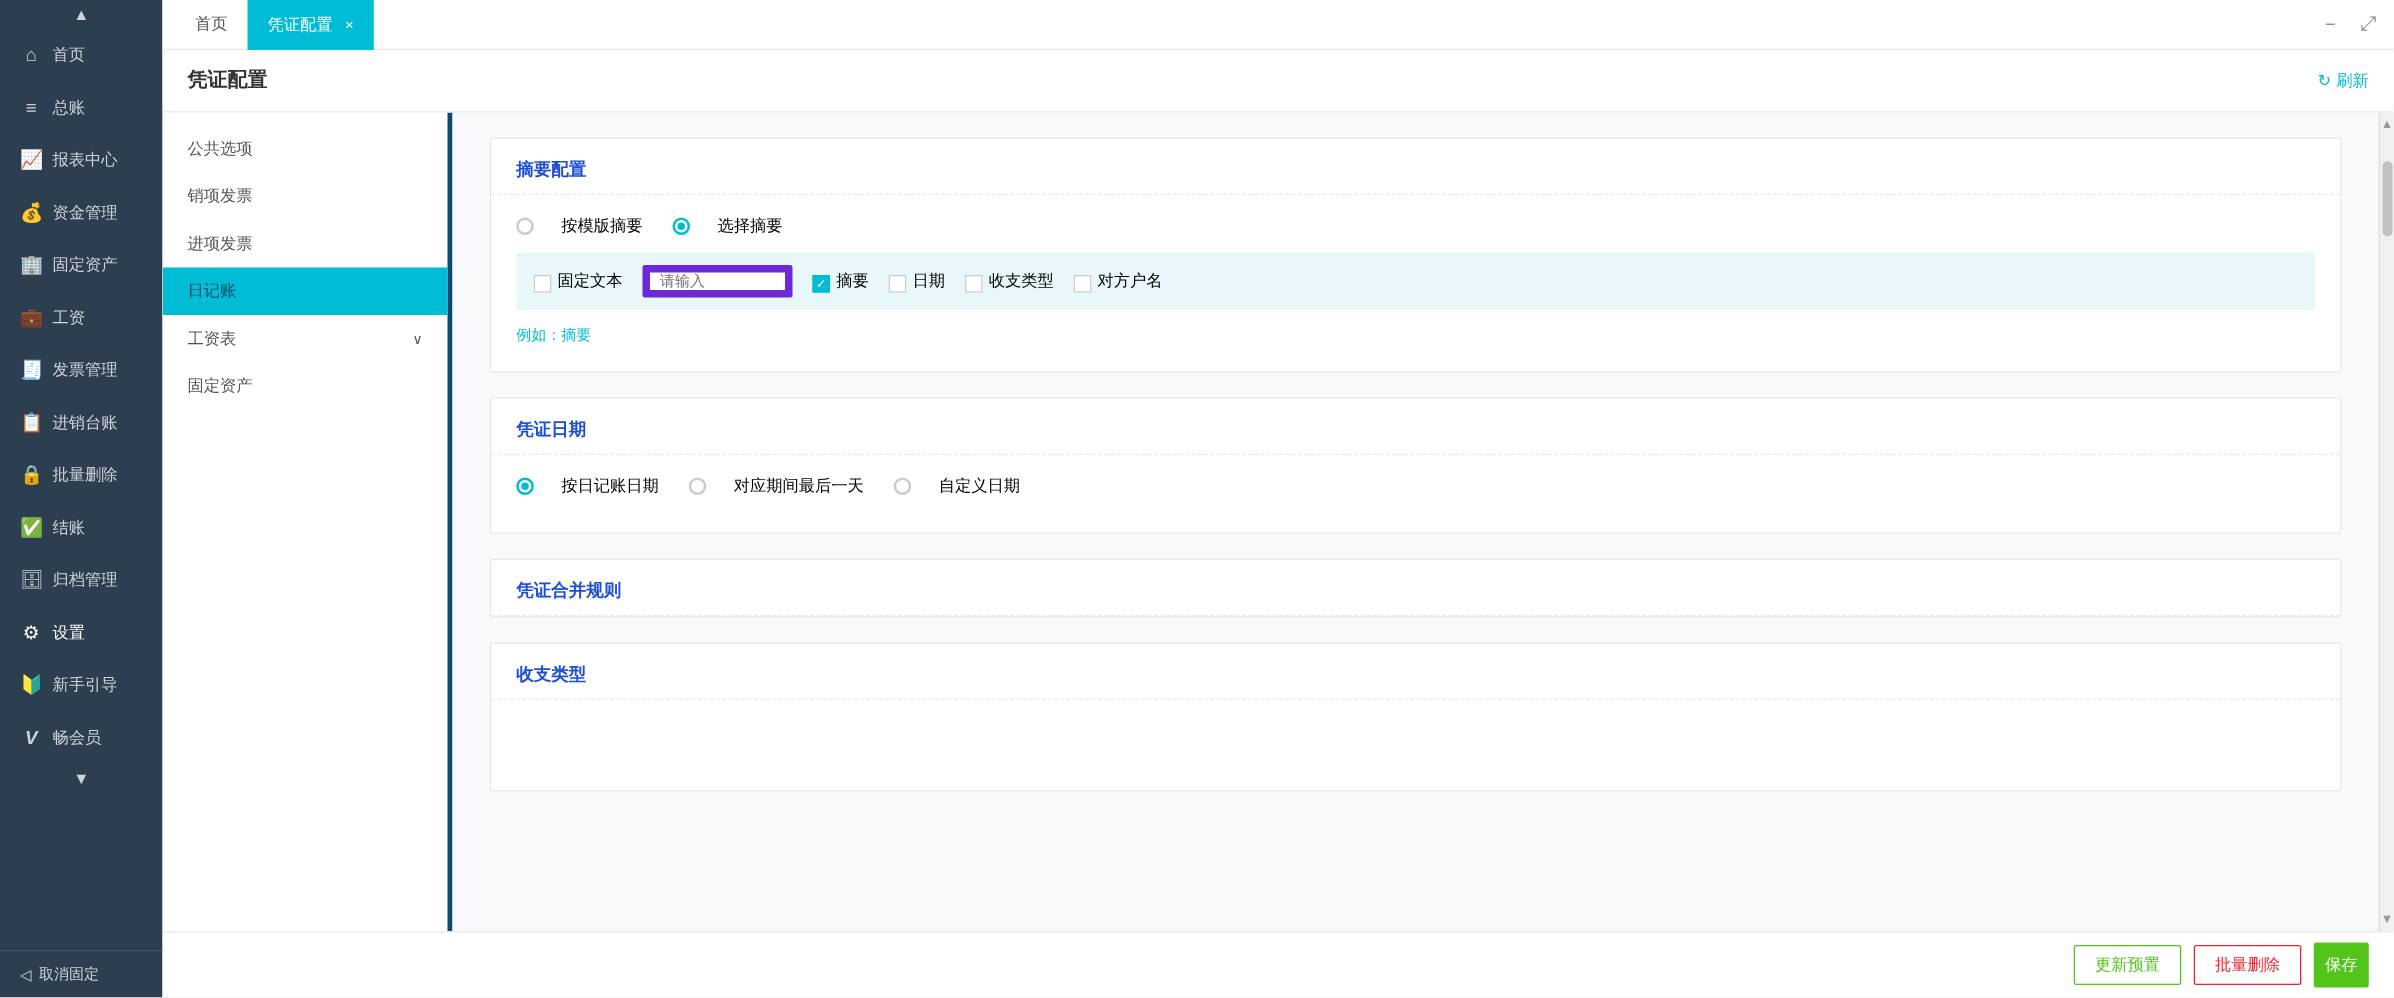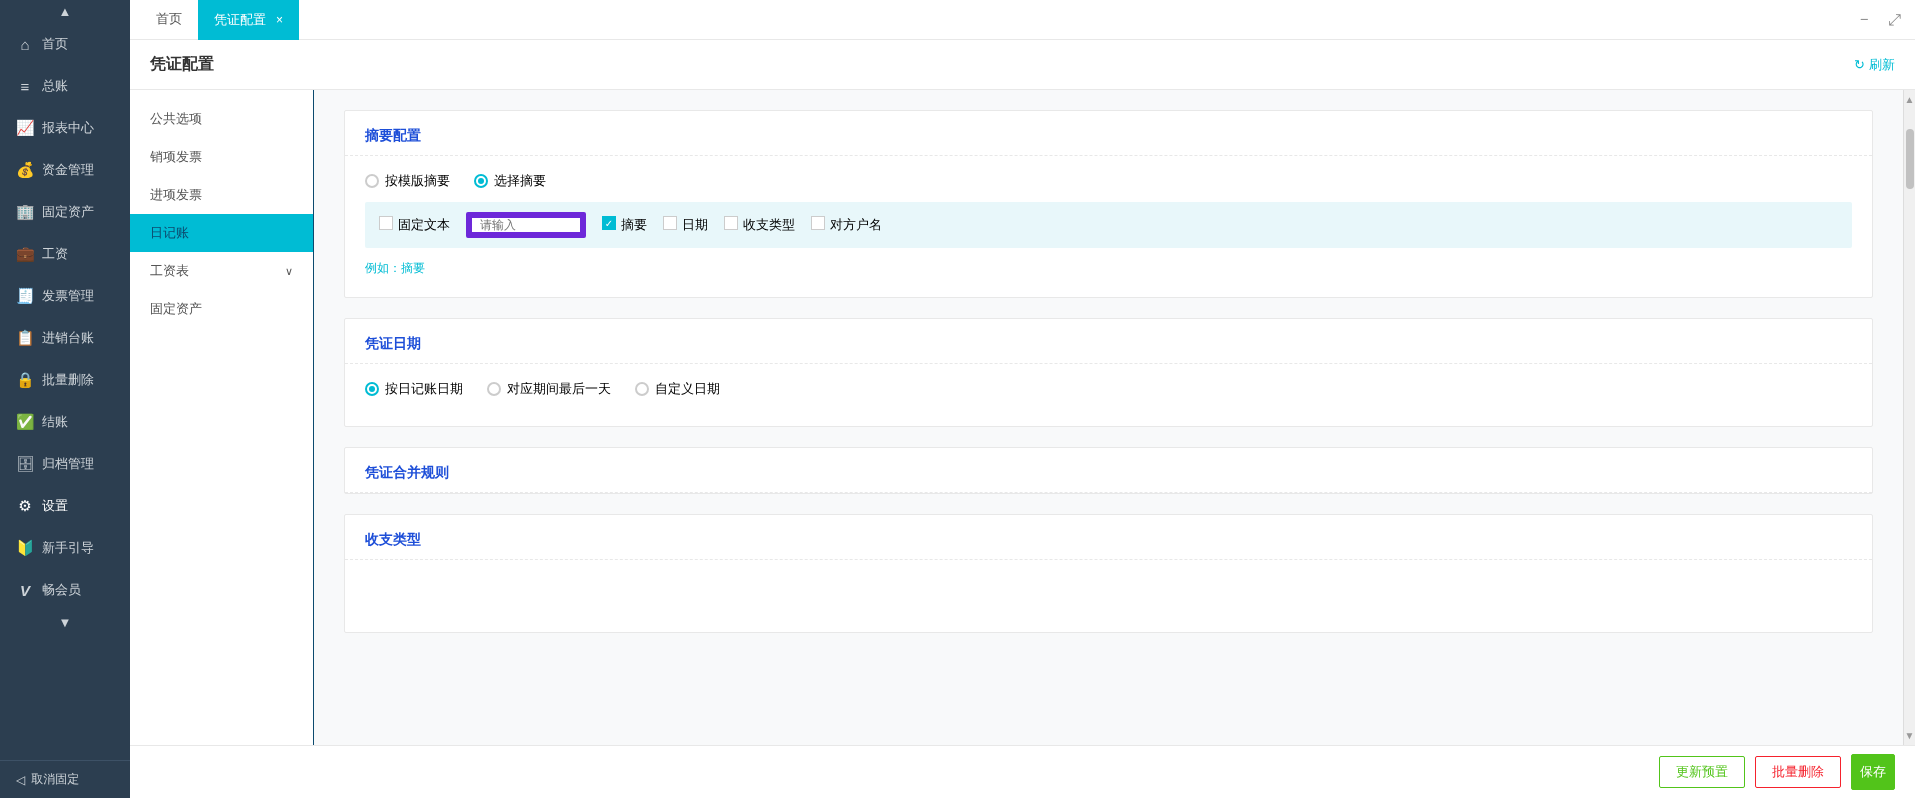--- a/index.html
+++ b/index.html
@@ -132,23 +132,23 @@
 
     
     .content-area {
       display: flex;
       flex: 1;
       overflow: hidden;
     }
 
     
     .left-nav {
-      width: 184px;
-      background: #fff;
-      border-right: 1px solid #0c4a6e;
+      width: 232px;
+      background: #fff;
+      border-right: 4px solid #0c4a6e;
       padding: 10px 0;
       flex-shrink: 0;
     }
     .left-nav-item {
       padding: 10px 20px;
       cursor: pointer;
       color: #555;
       font-size: 13px;
       display: flex;
       align-items: center;
@@ -189,21 +189,21 @@
     
     .radio-group {
       display: flex;
       align-items: center;
       gap: 24px;
       margin-bottom: 12px;
     }
     .radio-item {
       display: flex;
       align-items: center;
-      gap: 6px;
+      gap: 22px;
       cursor: pointer;
     }
     .radio-circle {
       width: 14px;
       height: 14px;
       border-radius: 50%;
       border: 2px solid #ccc;
       display: flex;
       align-items: center;
       justify-content: center;
@@ -225,21 +225,21 @@
       display: flex;
       align-items: center;
       gap: 16px;
       padding: 10px 14px;
       background: #e8f7fa;
       border-radius: 2px;
       flex-wrap: wrap;
     }
     .checkbox-item {
       display: flex;
-      align-items: flex-start;
+      align-items: flex-end;
       gap: 5px;
       cursor: pointer;
     }
     .checkbox-box {
       width: 14px;
       height: 14px;
       border: 1px solid #ccc;
       display: flex;
       align-items: center;
       justify-content: center;

